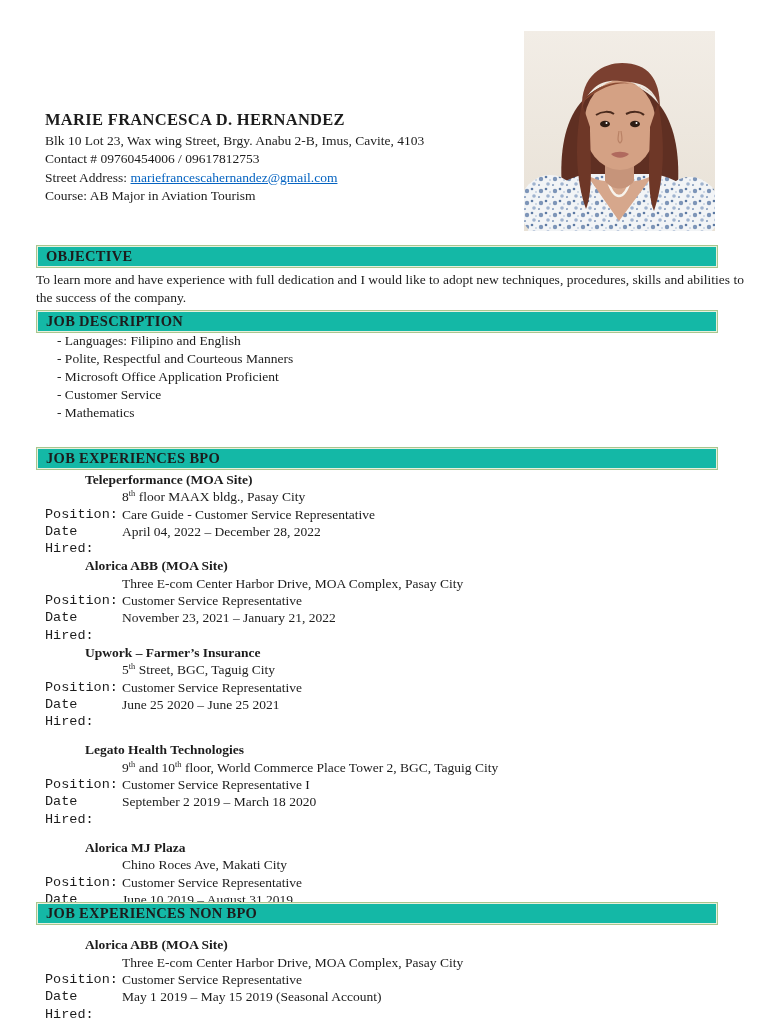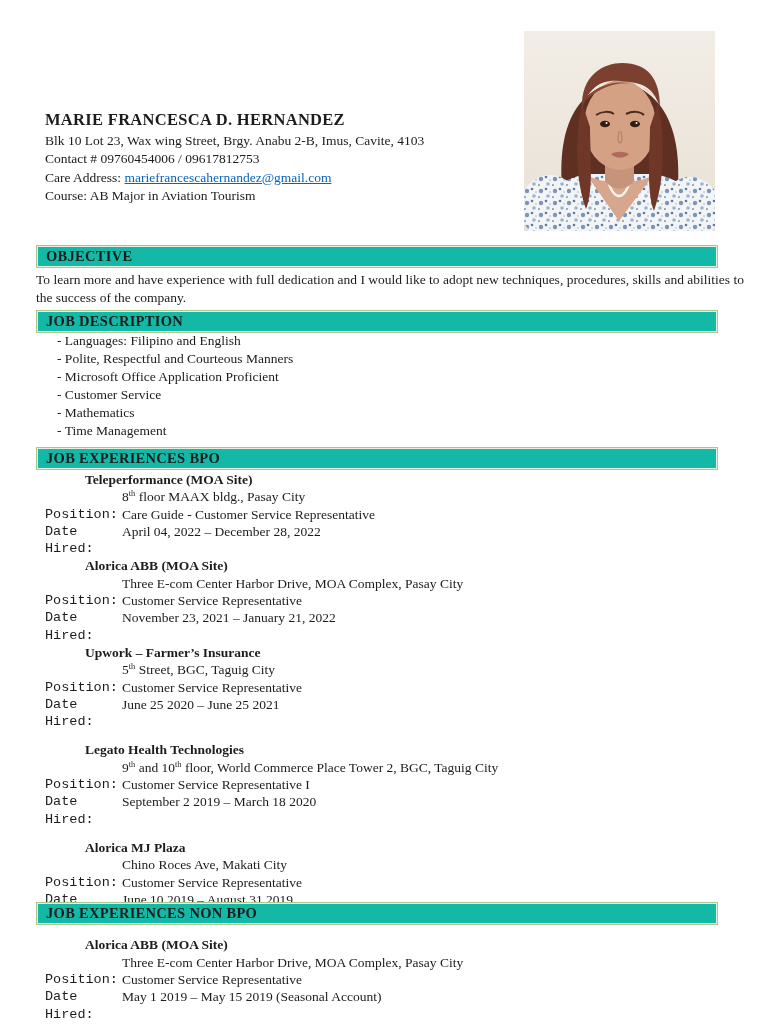--- a/index.html
+++ b/index.html
@@ -116,21 +116,21 @@
 </style>
 </head>
 <body>
 
 <div class="page">
 
   <div class="header-block">
     <div class="person-name">MARIE FRANCESCA D. HERNANDEZ</div>
     <div class="header-line">Blk 10 Lot 23, Wax wing Street, Brgy. Anabu 2-B, Imus, Cavite, 4103</div>
     <div class="header-line">Contact # 09760454006 / 09617812753</div>
-    <div class="header-line"><span>Care Address: </span><span class="email-link" style="color: rgb(5, 99, 193);">mariefrancescahernandez@gmail.com</span></div>
+    <div class="header-line"><span>Street Address: </span><span class="email-link" style="color: rgb(5, 99, 193);">mariefrancescahernandez@gmail.com</span></div>
     <div class="header-line">Course: AB Major in Aviation Tourism</div>
   </div>
 
   <div class="photo-frame">
     <svg width="191" height="200" viewBox="0 0 191 200" xmlns="http://www.w3.org/2000/svg">
       <defs>
         <linearGradient id="bgGrad" x1="0" y1="0" x2="0" y2="1">
           <stop offset="0" stop-color="#f2ede6"></stop>
           <stop offset="1" stop-color="#e8e1d6"></stop>
         </linearGradient>
@@ -186,21 +186,20 @@
 
   <div class="section-box box-jobdesc" style="border-color: rgb(169, 198, 142);">
     <span>JOB DESCRIPTION</span>
   </div>
   <div class="bullet-list">
       <div class="bullet-item">- Languages: Filipino and English</div>
       <div class="bullet-item">- Polite, Respectful and Courteous Manners</div>
       <div class="bullet-item">- Microsoft Office Application Proficient</div>
       <div class="bullet-item">- Customer Service</div>
       <div class="bullet-item">- Mathematics</div>
-      <div class="bullet-item">- Time Management</div>
     </div>
 
   <div class="section-box box-bpo" style="border-color: rgb(169, 198, 142);">
     <span>JOB EXPERIENCES BPO</span>
   </div>
   <div class="entries">
       <div class="entry">
     <div class="entry-company">Teleperformance (MOA Site)</div>
     <div class="entry-address">8<sup>th</sup> floor MAAX bldg., Pasay City</div>
     <div class="entry-row">

